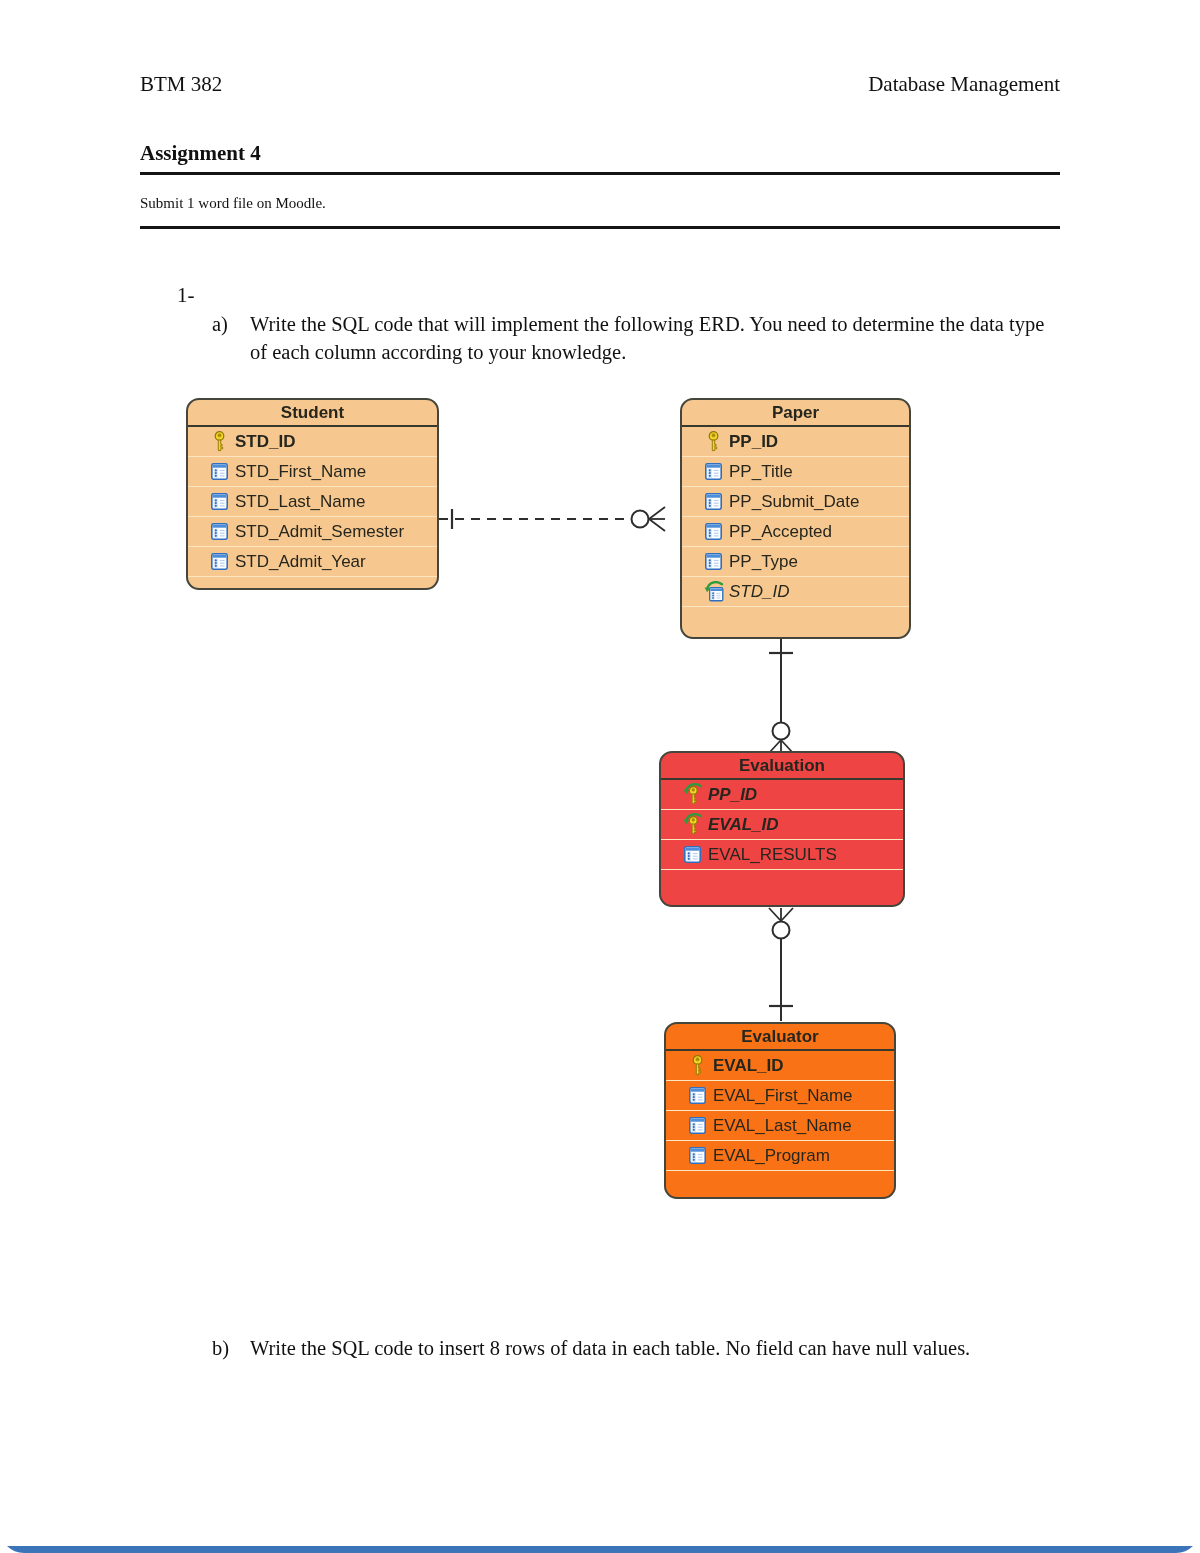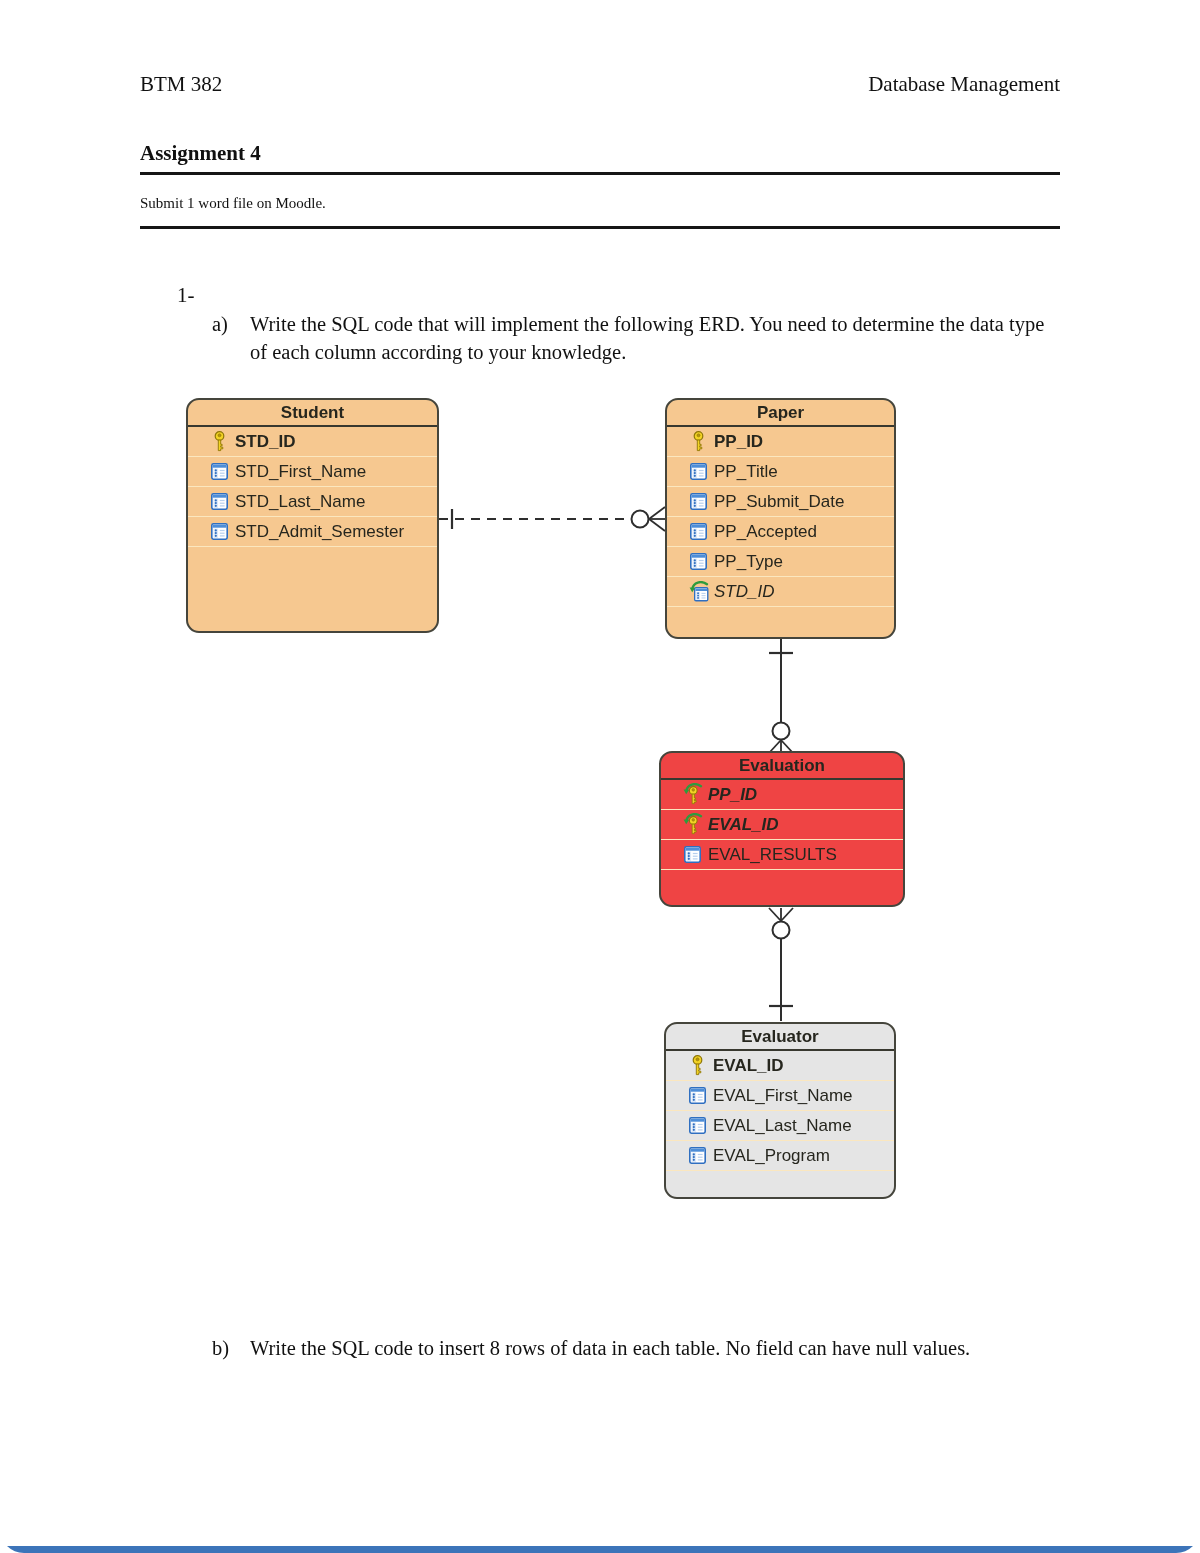--- a/index.html
+++ b/index.html
@@ -26,21 +26,21 @@
           box-sizing:border-box;overflow:hidden;}
   .entity-header{height:25px;line-height:25px;text-align:center;font-weight:bold;font-size:17px;
                  border-bottom:2px solid #38382f;}
   .row{height:30px;display:flex;align-items:center;border-bottom:1px solid #FBE7BF;
        padding-left:20px;font-size:17px;box-sizing:border-box;}
   .row .icon{width:22px;flex:0 0 22px;display:flex;align-items:center;justify-content:center;}
   .row .label{margin-left:5px;white-space:nowrap;}
   .row.pk .label{font-weight:bold;}
   .row.fk .label{font-style:italic;}
   .row.pkfk .label{font-weight:bold;font-style:italic;}
-  .entity-student{left:186px;top:398px;width:253px;height:235px;}
+  .entity-student{left:186px;top:398px;width:253px;height:192px;}
   .entity-paper{left:665px;top:398px;width:231px;height:241px;}
   .entity-evaluation{left:659px;top:751px;width:246px;height:156px;}
   .entity-evaluator{left:664px;top:1022px;width:232px;height:177px;}
   
   .connectors{position:absolute;left:0;top:0;width:1200px;height:1553px;pointer-events:none;}
   
   .bottom-bar{position:absolute;left:0;right:0;bottom:0;height:7px;background:#3C74B9;}
 </style>
 </head>
 <body>
@@ -149,23 +149,39 @@
               <circle cx="4.8" cy="7.4" r="1.1" fill="#2F6FC1"></circle>
               <circle cx="4.8" cy="10.1" r="1.1" fill="#2F6FC1"></circle>
               <circle cx="4.8" cy="12.8" r="1.1" fill="#2F6FC1"></circle>
               <rect x="8.8" y="6.9" width="4.8" height="1.2" fill="#B6CFEE"></rect>
               <rect x="8.8" y="9.6" width="4.8" height="1.2" fill="#B6CFEE"></rect>
               <rect x="8.8" y="12.3" width="4.8" height="1.2" fill="#B6CFEE"></rect>
             </svg>
           </span>
           <span class="label">STD_Admit_Semester</span>
         </div>
+        <div class="row plain">
+          <span class="icon">
+            <svg width="17" height="17" viewBox="0 0 17 17">
+              <rect x="0.8" y="0.8" width="15.4" height="15.4" rx="1.6" fill="#ffffff" stroke="#2F6FC1" stroke-width="1.6"></rect>
+              <rect x="1.7" y="1.7" width="13.6" height="3" fill="#4E8ED8"></rect>
+              <rect x="2.5" y="5.6" width="4.6" height="9.4" fill="#DDE9F8"></rect>
+              <circle cx="4.8" cy="7.4" r="1.1" fill="#2F6FC1"></circle>
+              <circle cx="4.8" cy="10.1" r="1.1" fill="#2F6FC1"></circle>
+              <circle cx="4.8" cy="12.8" r="1.1" fill="#2F6FC1"></circle>
+              <rect x="8.8" y="6.9" width="4.8" height="1.2" fill="#B6CFEE"></rect>
+              <rect x="8.8" y="9.6" width="4.8" height="1.2" fill="#B6CFEE"></rect>
+              <rect x="8.8" y="12.3" width="4.8" height="1.2" fill="#B6CFEE"></rect>
+            </svg>
+          </span>
+          <span class="label">STD_Admit_Year</span>
+        </div>
       </div>
   </div>
-  <div class="entity entity-paper" style="background: rgb(246, 200, 144); border-color: rgb(69, 69, 60);">
+  <div class="entity entity-paper" style="background: rgb(246, 200, 144); border-color: rgb(69, 69, 60); margin-left: 15px;">
     <div class="entity-header">Paper</div>
     <div class="rows">
         <div class="row pk">
           <span class="icon">
             <svg width="15" height="21" viewBox="0 0 15 21">
               <circle cx="7.5" cy="5" r="4.3" fill="#F3D324" stroke="#8E7606" stroke-width="1.2"></circle>
               <circle cx="7.5" cy="4.3" r="1.5" fill="#B6950C" stroke="#8E7606" stroke-width="0.6"></circle>
               <path d="M6.3 9 L6.3 19.6 L8.7 19.6 L8.7 17.8 L10.8 17.8 L10.8 16.2 L8.7 16.2 L8.7 14.8 L10.1 14.8 L10.1 13.3 L8.7 13.3 L8.7 9 Z" fill="#F3D324" stroke="#8E7606" stroke-width="0.9"></path>
             </svg>
           </span>
@@ -299,21 +315,21 @@
               <circle cx="4.8" cy="12.8" r="1.1" fill="#2F6FC1"></circle>
               <rect x="8.8" y="6.9" width="4.8" height="1.2" fill="#B6CFEE"></rect>
               <rect x="8.8" y="9.6" width="4.8" height="1.2" fill="#B6CFEE"></rect>
               <rect x="8.8" y="12.3" width="4.8" height="1.2" fill="#B6CFEE"></rect>
             </svg>
           </span>
           <span class="label">EVAL_RESULTS</span>
         </div>
       </div>
   </div>
-  <div class="entity entity-evaluator" style="background: #e5e5e5; border-color: rgb(69, 69, 60);">
+  <div class="entity entity-evaluator" style="background: #f97316; border-color: rgb(69, 69, 60);">
     <div class="entity-header">Evaluator</div>
     <div class="rows">
         <div class="row pk">
           <span class="icon">
             <svg width="15" height="21" viewBox="0 0 15 21">
               <circle cx="7.5" cy="5" r="4.3" fill="#F3D324" stroke="#8E7606" stroke-width="1.2"></circle>
               <circle cx="7.5" cy="4.3" r="1.5" fill="#B6950C" stroke="#8E7606" stroke-width="0.6"></circle>
               <path d="M6.3 9 L6.3 19.6 L8.7 19.6 L8.7 17.8 L10.8 17.8 L10.8 16.2 L8.7 16.2 L8.7 14.8 L10.1 14.8 L10.1 13.3 L8.7 13.3 L8.7 9 Z" fill="#F3D324" stroke="#8E7606" stroke-width="0.9"></path>
             </svg>
           </span>

